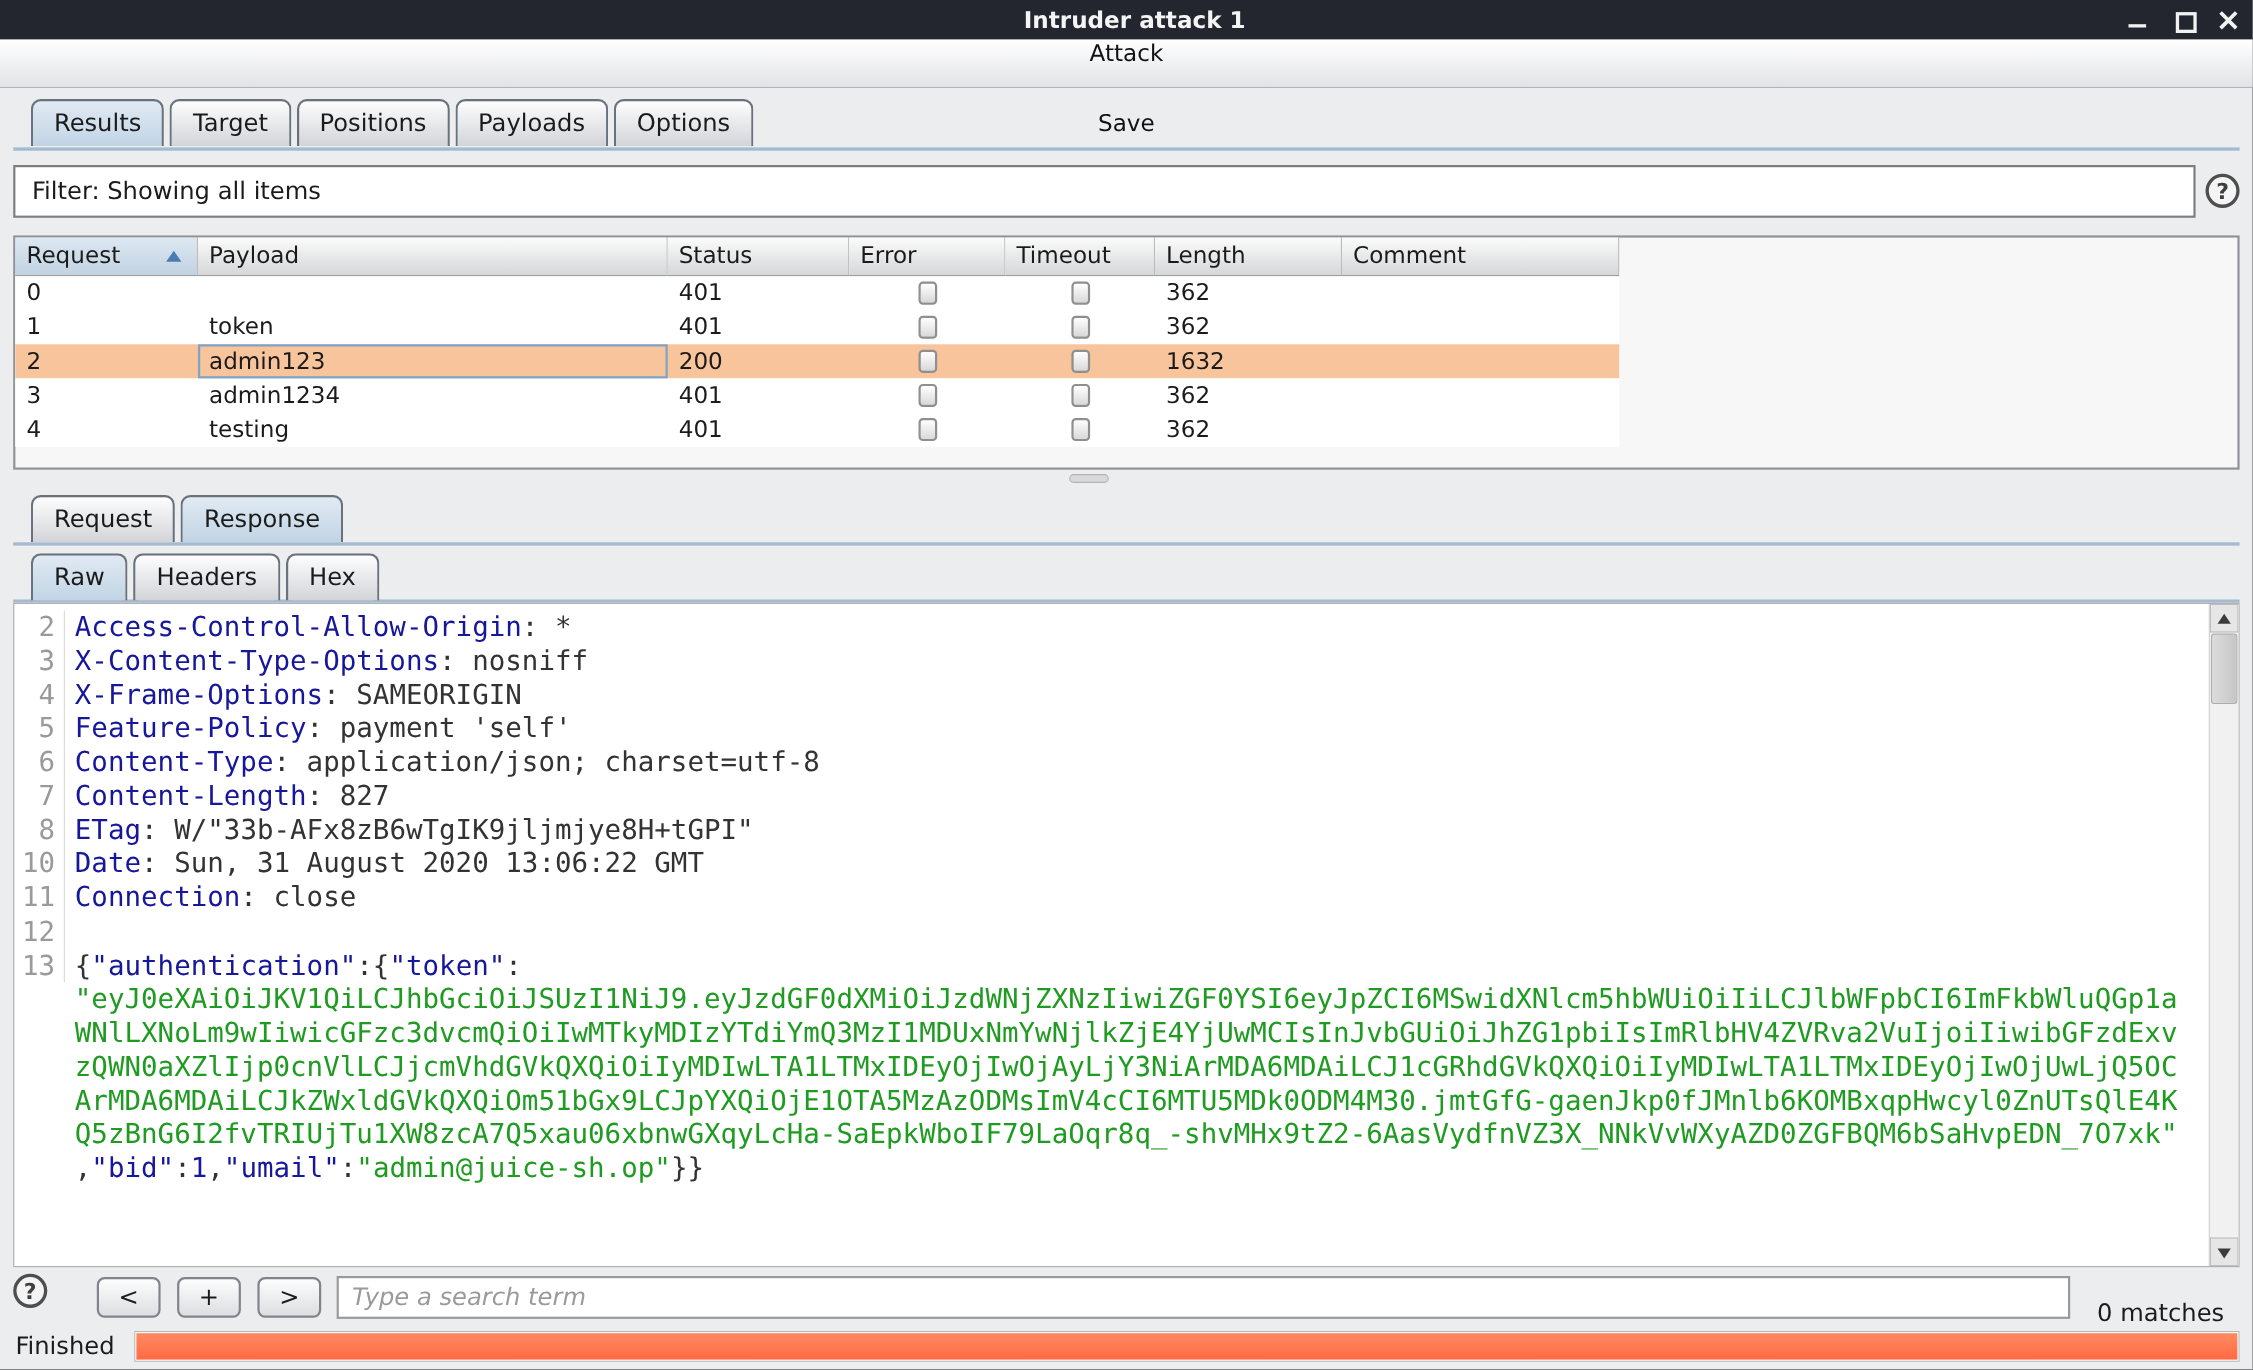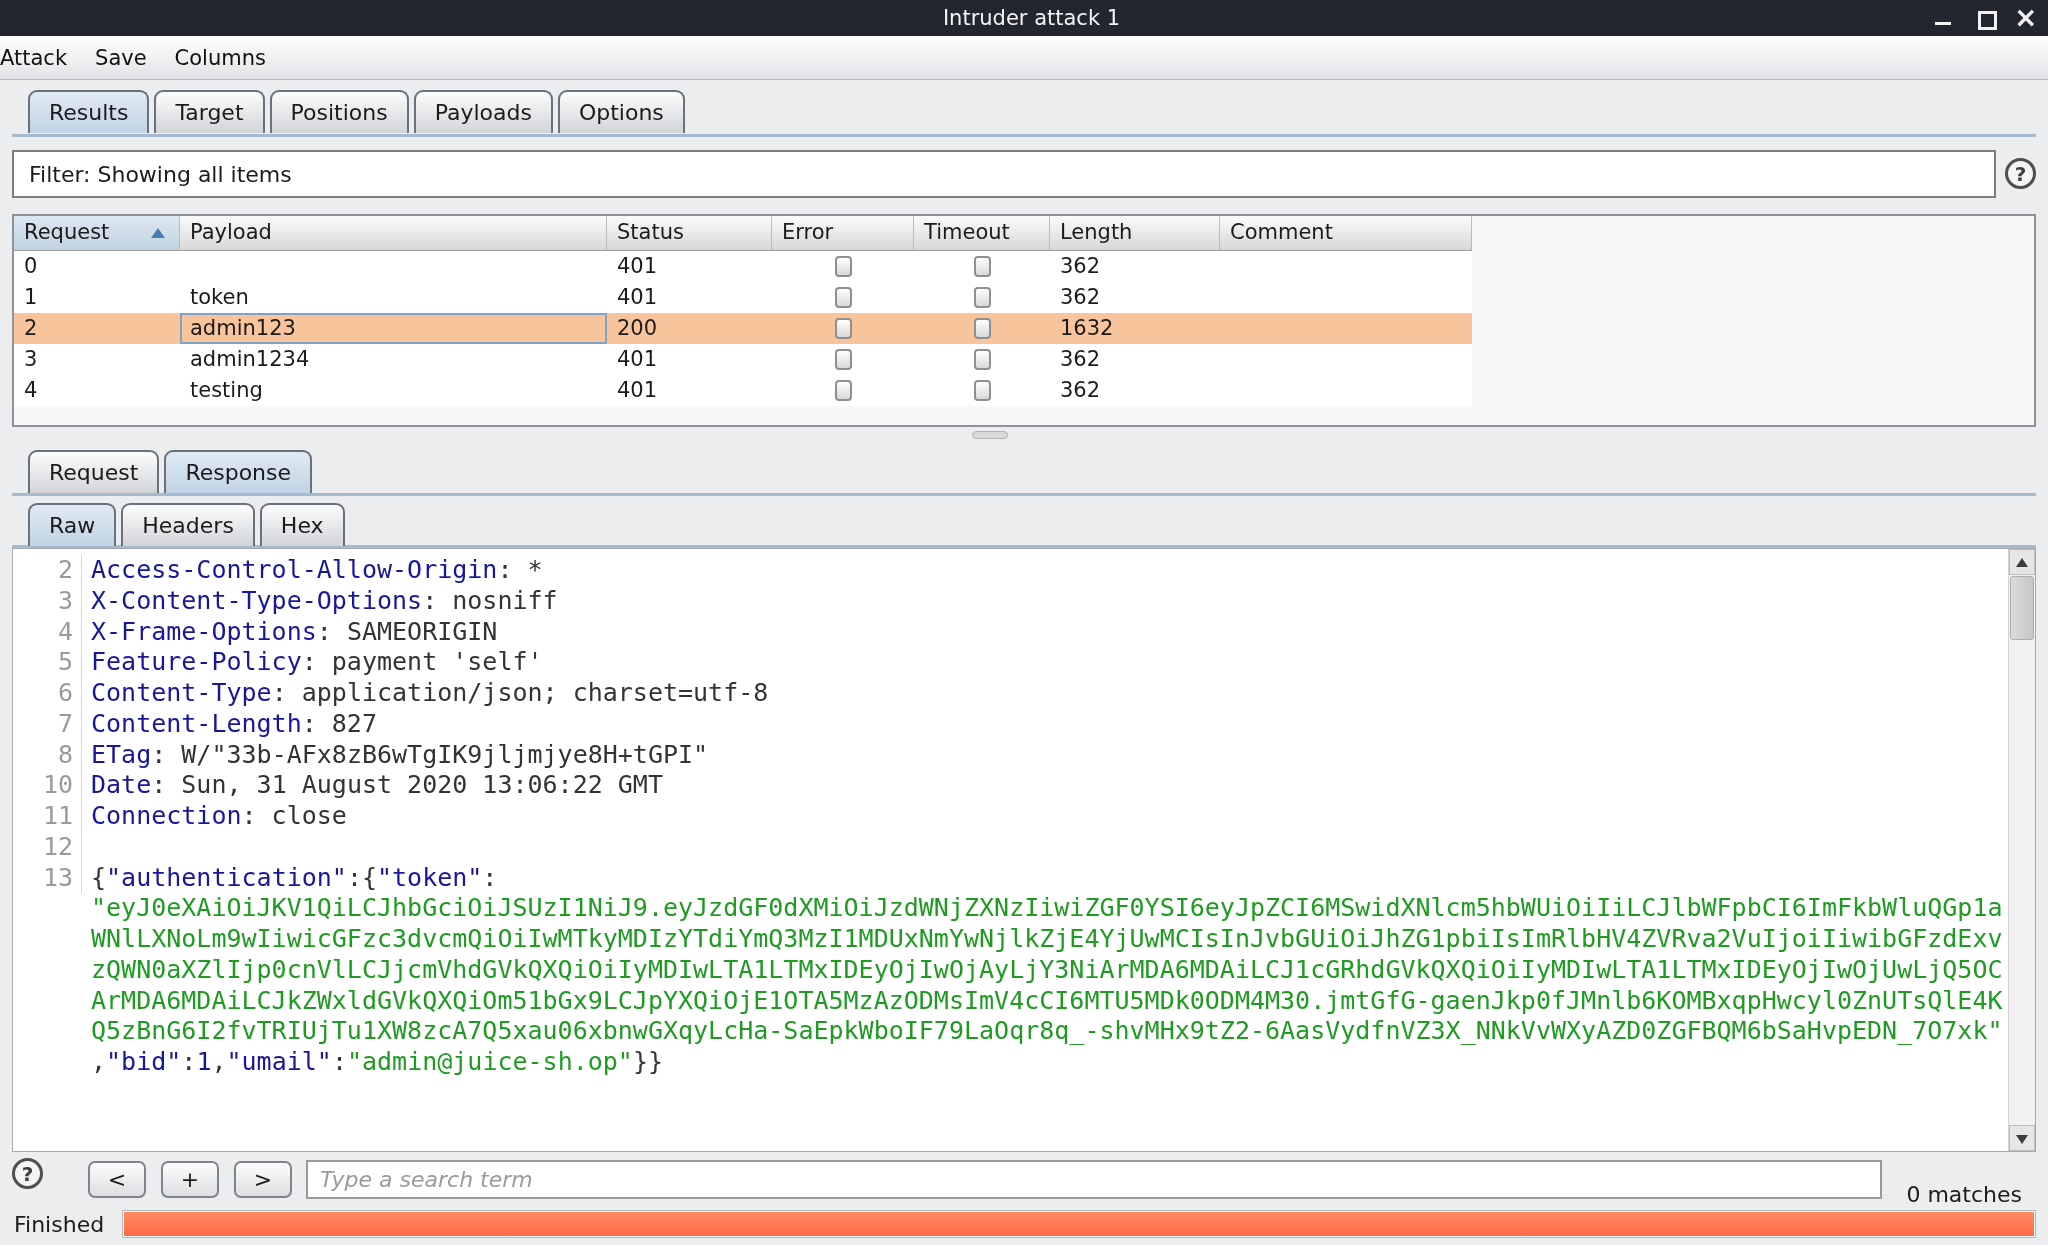--- a/index.html
+++ b/index.html
@@ -7,32 +7,32 @@
   .window {
     position:relative; width:2048px; height:1245px;
     background:#ecedee; overflow:hidden;
     font-family:"DejaVu Sans","Liberation Sans",sans-serif;
     color:#1b1b1b; outline:2px solid #3a3d45;
   }
   
   .titlebar { position:absolute; top:0; left:0; width:100%; height:36px; background:#23262f; }
   .titlebar .title {
     position:absolute; left:0; right:0; top:0; height:36px; line-height:36px;
-    text-align:center; color:#f4f4f4; font-size:21px; font-weight:normal;padding-left:15px;
+    text-align:center; color:#f4f4f4; font-size:21px; font-weight:bold;padding-left:15px;
   }
   .wc { position:absolute; top:0; height:36px; width:34px; cursor:pointer; }
   .wc-min { right:88px; } .wc-max { right:46px; } .wc-close { right:8px; }
   .wc-min::after { content:""; position:absolute; left:9px; top:22px; width:16px; height:3px; background:#f2f2f2; }
   .wc-max::after { content:""; position:absolute; left:10px; top:11px; width:13px; height:13px; border:3px solid #f2f2f2; }
   .wc-close::after { content:"\00d7"; position:absolute; left:8px; top:1px; font-size:28px; color:#f2f2f2; font-weight:bold; }
   
   .menubar {
     position:absolute; top:36px; left:0; width:100%; height:44px;
     background:linear-gradient(#ffffff,#e2e3e6); border-bottom:1px solid #b4b5b9;
-    display:flex; align-items:center; gap:28px; font-size:21px; color:#111;
+    display:flex; align-items:center; gap:40px; font-size:21px; color:#111;flex-direction:column;
   }
   .menubar span { cursor:default; }
   
   .tabstrip { position:absolute; left:28px; display:flex; }
   .tabline { position:absolute; left:12px; right:12px; height:3px; background:#a3bad0; }
   .tab {
     font-size:22px; padding:8px 19px; margin-right:5px;
     border:2px solid #69727c; border-bottom:none; border-radius:9px 9px 0 0;
     background:linear-gradient(#fdfdfd,#d2d4d8); position:relative; z-index:1; white-space:nowrap;
   }
@@ -75,21 +75,21 @@
     background:linear-gradient(#ffffff,#d8d8d8); display:inline-block; }
   
   .grip { position:absolute; top:431px; left:972px; width:36px; height:8px;
     border-radius:4px; background:#d9d9d9; border:1px solid #b3b3b3; }
   
   .editor {
     position:absolute; top:548px; left:12px; right:12px; height:604px;
     background:#ffffff; border:1px solid #a9a9a9; overflow:hidden;
     font-family:"DejaVu Sans Mono","Liberation Mono",monospace; font-size:25px;
   }
-  .codewrap { position:absolute; top:6px; left:0; right:28px;padding-left:23px; }
+  .codewrap { position:absolute; top:6px; left:0; right:28px; }
   .cline { height:30.75px; line-height:30.75px; white-space:pre; }
   .lnum { display:inline-block; width:46px; text-align:right; color:#9a9a9a;
     border-right:1px solid #d8d8d8; padding-right:8px; margin-right:9px; }
   .ck { color:#17179b; } .cp { color:#333333; } .cg { color:#1f9b22; }
   .vscroll { position:absolute; top:0; right:0; width:27px; bottom:0; background:#f1f1f1; border-left:1px solid #d2d2d2; }
   .sbtn { position:absolute; left:0; width:26px; height:26px; background:#e6e6e6; border:1px solid #bdbdbd; }
   .sbtn.up { top:0; } .sbtn.down { bottom:0; }
   .sbtn.up::after { content:""; position:absolute; left:6px; top:8px; width:0; height:0;
     border-left:6px solid transparent; border-right:6px solid transparent; border-bottom:9px solid #3c3c3c; }
   .sbtn.down::after { content:""; position:absolute; left:6px; top:9px; width:0; height:0;

